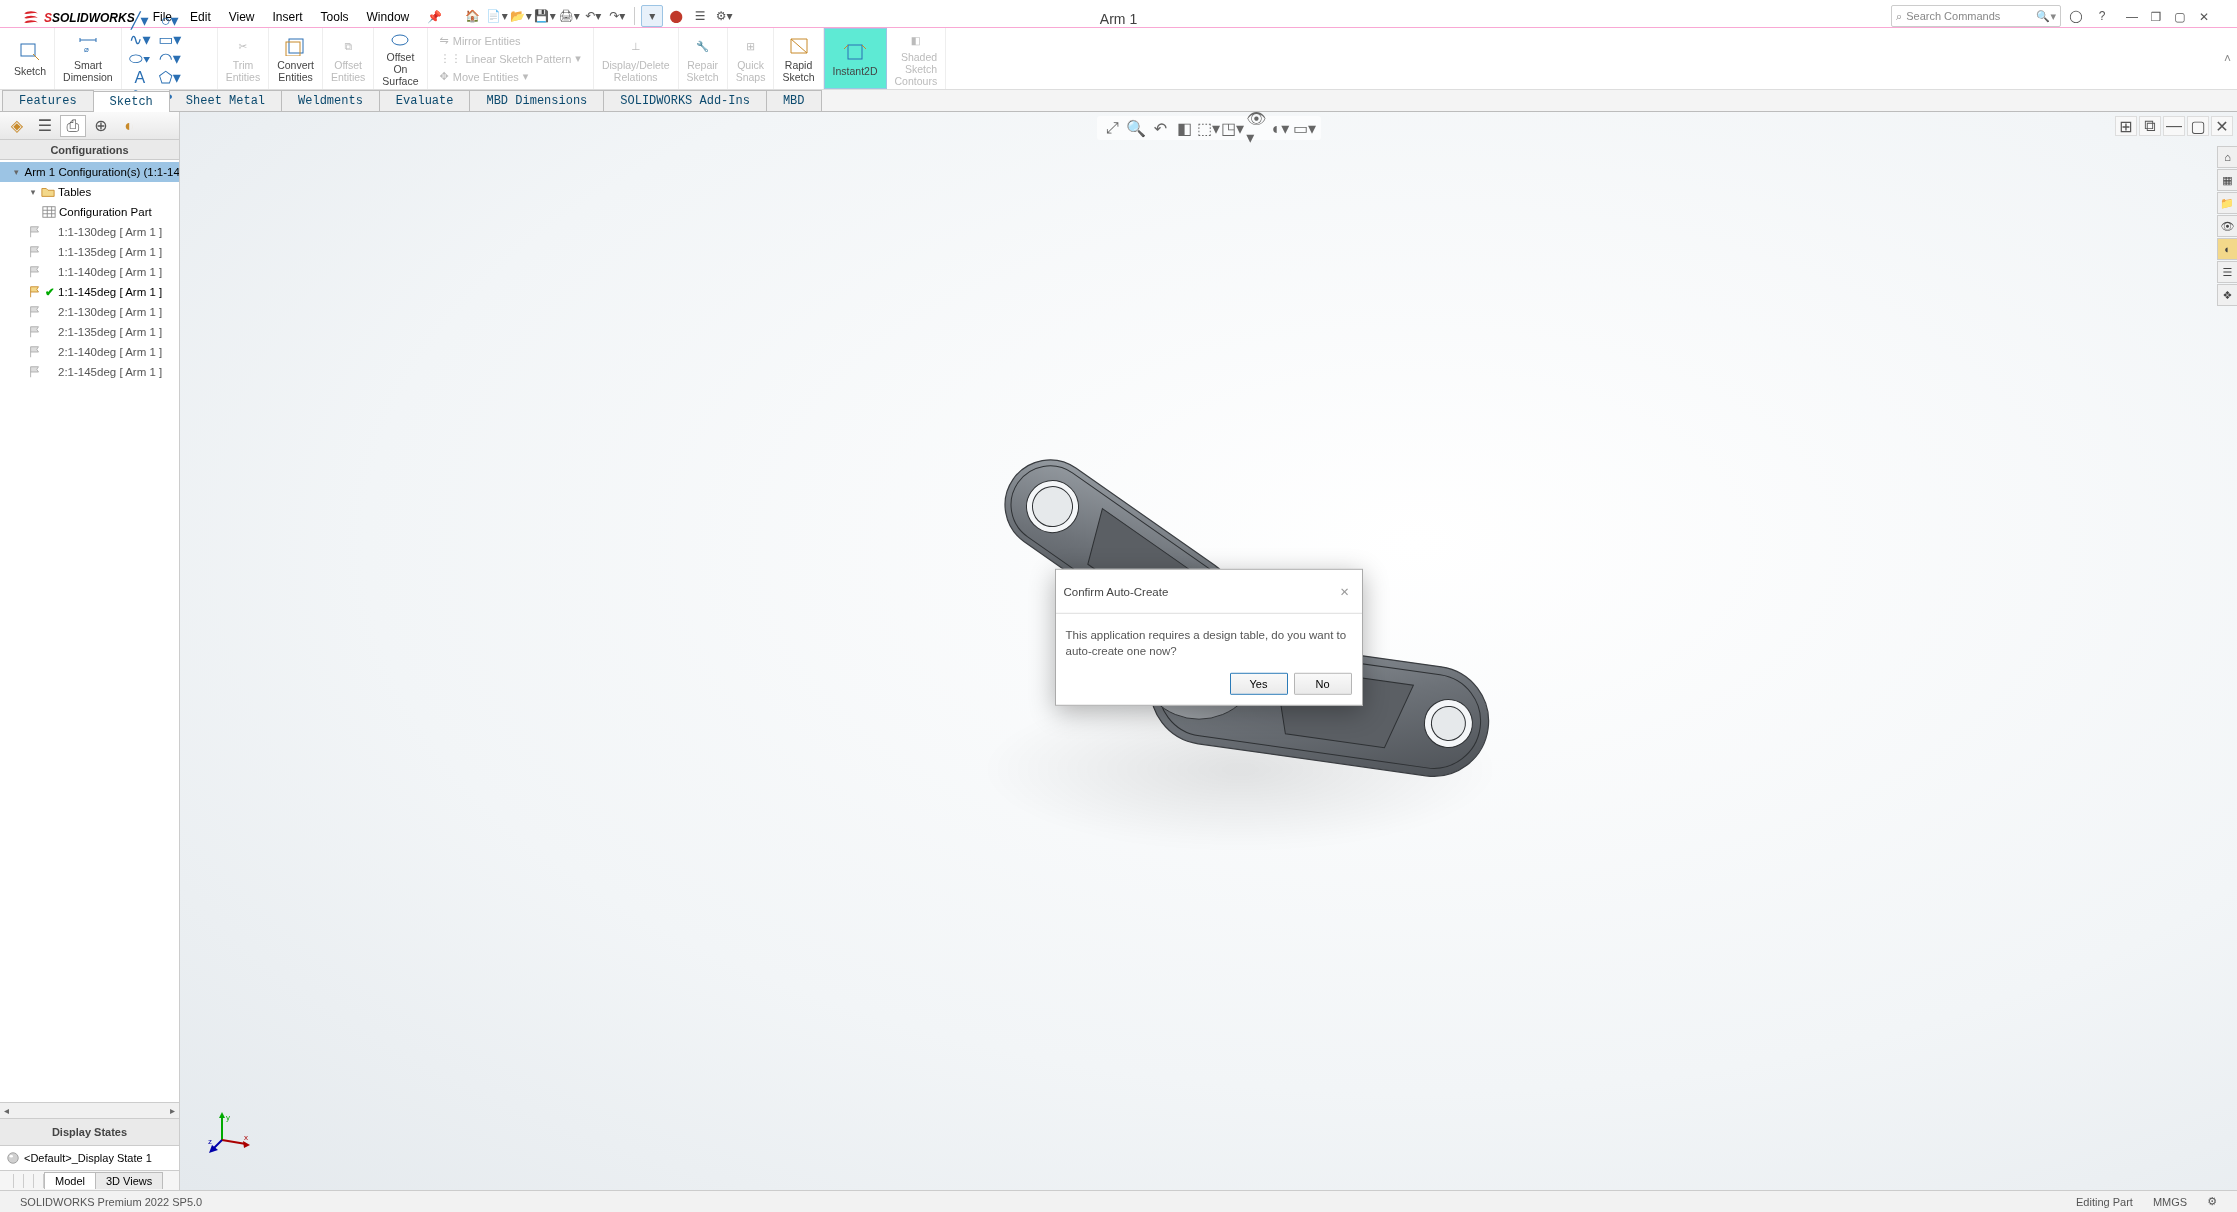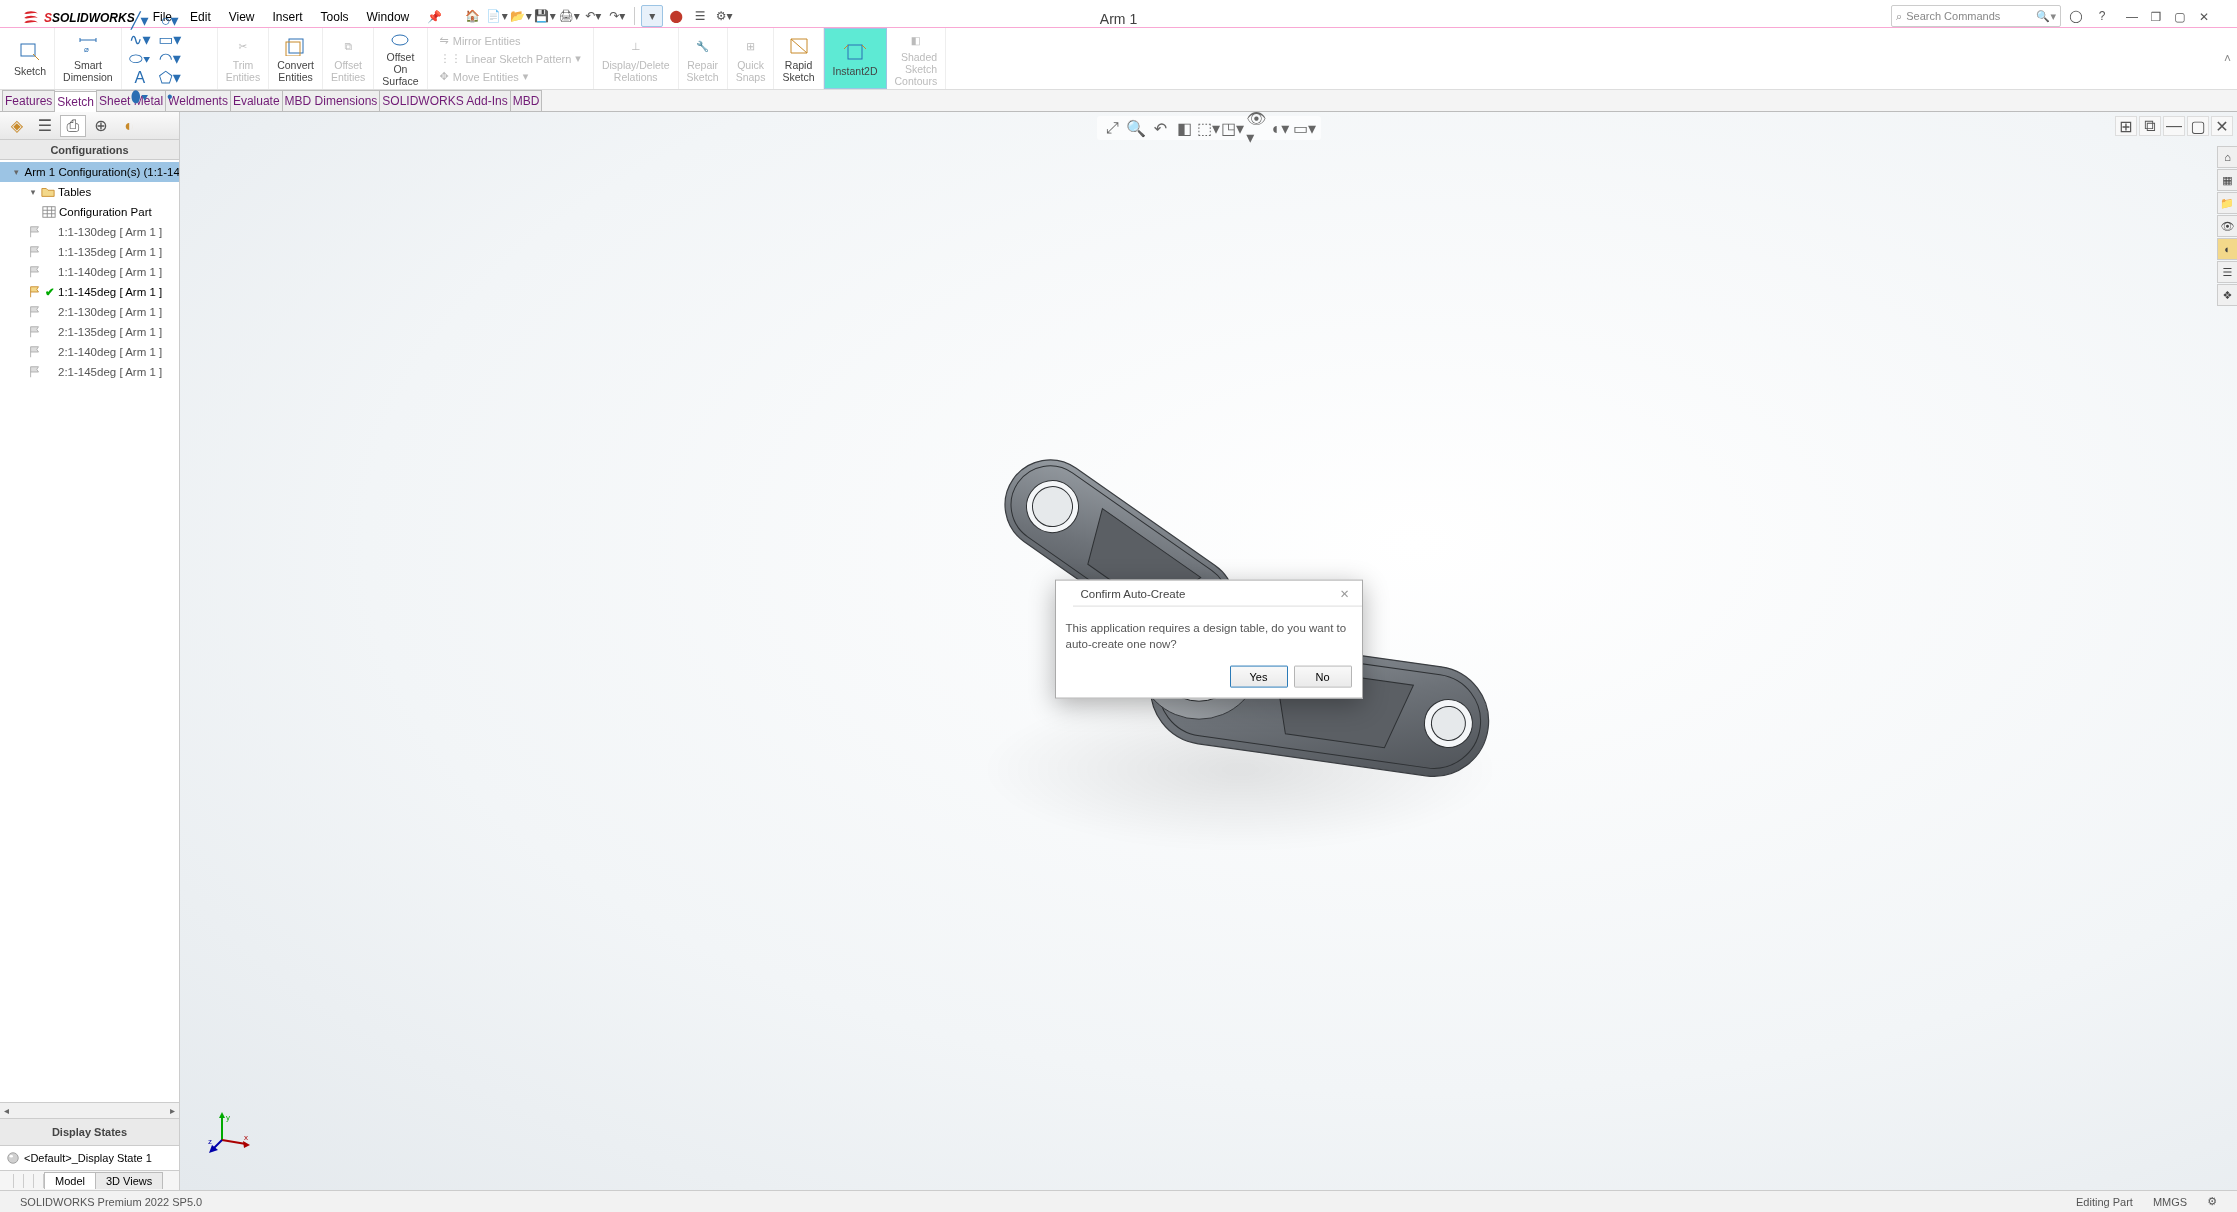--- a/index.html
+++ b/index.html
@@ -25,21 +25,21 @@
 .rib-grp { display:flex; flex-direction:column; align-items:center; justify-content:center; padding:2px 8px; border-right:1px solid #eee; font-size:10.5px; color:#444; }
 .rib-grp.disabled { color:#bbb; }
 .rib-grp .ic { width:26px; height:24px; display:flex; align-items:center; justify-content:center; margin-bottom:1px; }
 .rib-grid { display:flex; flex-wrap:wrap; width:96px; padding:2px 4px; align-content:center; border-right:1px solid #eee; gap:2px; }
 .rib-grid .mini { width:28px; height:17px; display:flex; align-items:center; justify-content:center; color:#2a6fb3; }
 .rib-txtbtn { display:flex; align-items:center; gap:4px; font-size:11px; color:#bbb; padding:1px 4px; }
 .ribbon-right { margin-left:auto; display:flex; align-items:center; padding-right:6px; color:#888; font-size:12px; }
 
 
 .cmdtabs { height:22px; display:flex; align-items:flex-end; padding-left:2px; font-size:12px; background:#f4f4f4; border-bottom:1px solid #bcbcbc; }
-.cmdtab { padding:3px 2px; border:1px solid #bcbcbc; border-bottom:none; background:#eee; margin-right:-1px; color:#701a75; }
+.cmdtab { padding:3px 16px; border:1px solid #bcbcbc; border-bottom:none; background:#eee; margin-right:-1px; color:#0c4a6e;font-family:Liberation Mono, monospace; }
 .cmdtab.active { background:#fff; position:relative; top:1px; }
 
 
 .workspace { position:absolute; top:112px; bottom:22px; left:0; right:0; display:flex; }
 .panel { width:180px; border-right:1px solid #ccc; display:flex; flex-direction:column; background:#fff; }
 .panel-tabs { height:28px; background:linear-gradient(#fafafa,#e8e8e8); border-bottom:1px solid #ccc; display:flex; align-items:center; padding:0 4px; gap:2px; }
 .ptab { width:26px; height:22px; display:flex; align-items:center; justify-content:center; border:1px solid transparent; color:#555; }
 .ptab.sel { background:#fff; border-color:#bbb; }
 .panel-hdr { height:20px; background:#eaeaea; border-bottom:1px solid #ccc; display:flex; align-items:center; justify-content:center; font-size:11px; font-weight:bold; color:#444;text-align:right; }
 .tree { flex:1; overflow-y:auto; font-size:11.5px; padding:2px 0; }
@@ -66,21 +66,21 @@
 .triad { position:absolute; left:28px; bottom:36px; }
 .right-tabs { position:absolute; top:34px; right:0; display:flex; flex-direction:column; gap:1px; }
 .right-tabs .rt { width:20px; height:22px; background:#f0f0f0; border:1px solid #ccc; border-right:none; display:flex; align-items:center; justify-content:center; font-size:11px; color:#444;}
 
 
 .part { position:absolute; left:50%; top:50%; transform:translate(-50%,-56%) rotate(0deg); }
 .shadow { position:absolute; left:50%; top:50%; transform:translate(-44%,24%); width:520px; height:160px; background:radial-gradient(ellipse at center, rgba(0,0,0,0.10), rgba(0,0,0,0) 70%); filter:blur(6px); }
 
 
 .modal { position:absolute; left:50%; top:50%; transform:translate(-50%,-60%); width:308px; background:#fff; border:1px solid #aaa; box-shadow:0 6px 24px rgba(0,0,0,0.3); font-size:11.5px; }
-.modal-titlebar { height:26px; display:flex; align-items:center; padding:0 8px; border-bottom:1px solid #ddd; color:#444;margin-left:17px; }
+.modal-titlebar { height:44px; display:flex; align-items:center; padding:0 8px; border-bottom:1px solid #ddd; color:#444; }
 .modal-close { margin-left:auto; color:#999; width:18px; text-align:center; }
 .modal-body { padding:14px 10px 8px 10px; color:#555; line-height:1.35; }
 .modal-btns { display:flex; justify-content:flex-end; gap:6px; padding:6px 10px 10px; }
 .dlg-btn { width:58px; height:22px; border:1px solid #b5b5b5; background:linear-gradient(#f9f9f9,#eaeaea); font-size:11px; display:flex; align-items:center; justify-content:center; border-radius:1px; }
 .dlg-btn.primary { border:1.5px solid #2a7ab7; }
 
 
 .doctabs { height:20px; border-top:1px solid #ccc; display:flex; align-items:center; font-size:11px; background:#f5f5f5; padding-left:4px; }
 .doctabs .dtab { padding:2px 10px; border:1px solid #bbb; border-bottom:none; background:#eaeaea; margin-right:-1px; }
 .doctabs .dtab.active { background:#fff; }

